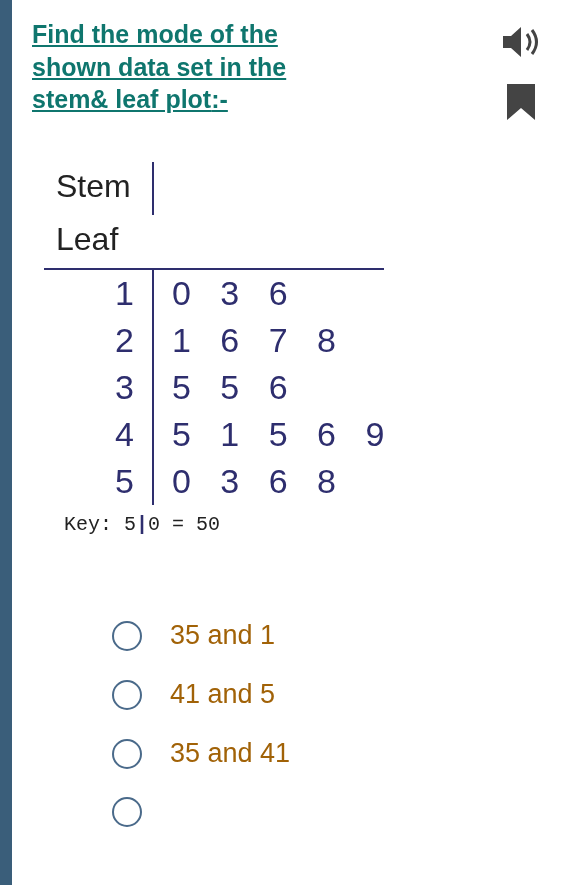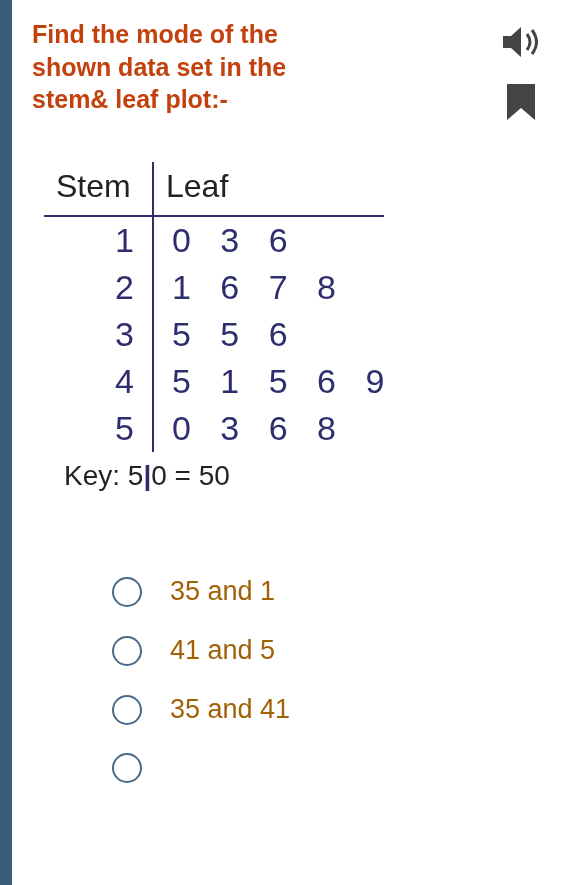--- a/index.html
+++ b/index.html
@@ -22,23 +22,24 @@
       position: relative;
     }
     .header {
       display: flex;
       justify-content: space-between;
       align-items: flex-start;
     }
     .question-title {
       font-size: 25px;
       font-weight: bold;
+      text-decoration: underline;
       line-height: 1.3;
       max-width: 380px;
-      color: #c2410c;
+      color: #0f766e;
     }
     .question-title .tail {
       text-decoration: none;
     }
     .icons-col {
       display: flex;
       flex-direction: column;
       align-items: center;
       gap: 22px;
       padding-top: 6px;
@@ -46,20 +47,21 @@
     .speaker-icon svg, .bookmark-icon svg { display: block; }
 
     .stemleaf {
       margin-top: 40px;
       margin-left: 12px;
       font-size: 32px;
       color: #222;
     }
     .sl-header {
       display: flex;
+      flex-direction: column;
     }
     .sl-stem-h, .sl-leaf-h {
       padding: 6px 12px 10px 12px;
     }
     .sl-stem-h { width: 110px; text-align: left; border-right: 2px solid #2e2e6e; }
     .sl-leaf-h { }
     .sl-border-top {
       display:flex;
     }
     .sl-border-top .bt-left {
@@ -83,23 +85,24 @@
       text-align: right;
       padding: 4px 18px 4px 0;
       border-right: 2px solid #2e2e6e;
     }
     .sl-leaf {
       padding: 4px 0 4px 18px;
       letter-spacing: 10px;
     }
     .sl-key {
       margin-top: 8px;
-      font-size: 28px;
+      font-size: 20px;
       color: #222;
       margin-left: 20px;
+      font-family: Liberation Mono, monospace;
     }
     .sl-key .bar { color: #2e2e6e; font-weight: bold; }
 
     .options {
       margin-top: 70px;
       margin-left: 80px;
     }
     .option-row {
       display: flex;
       align-items: center;

